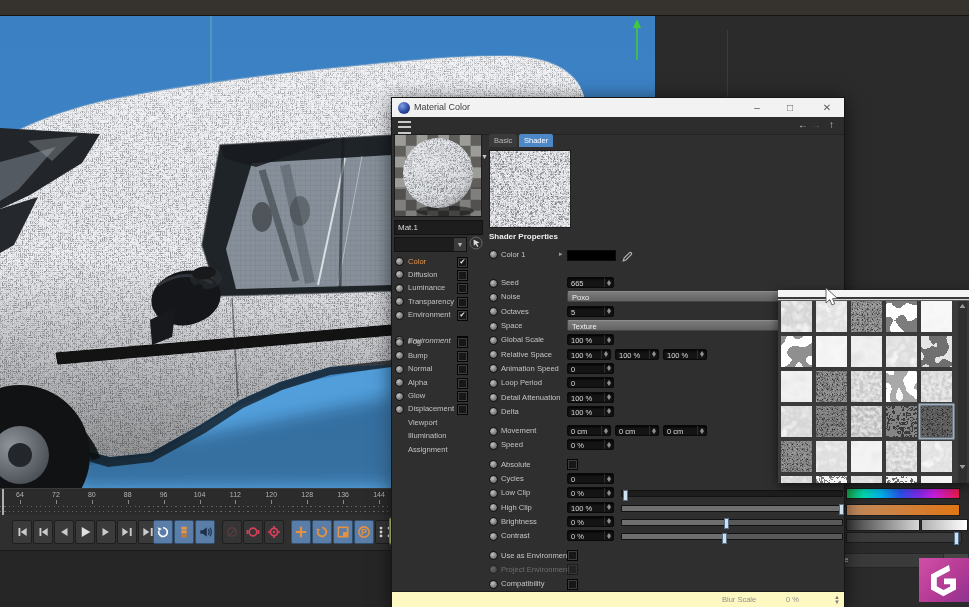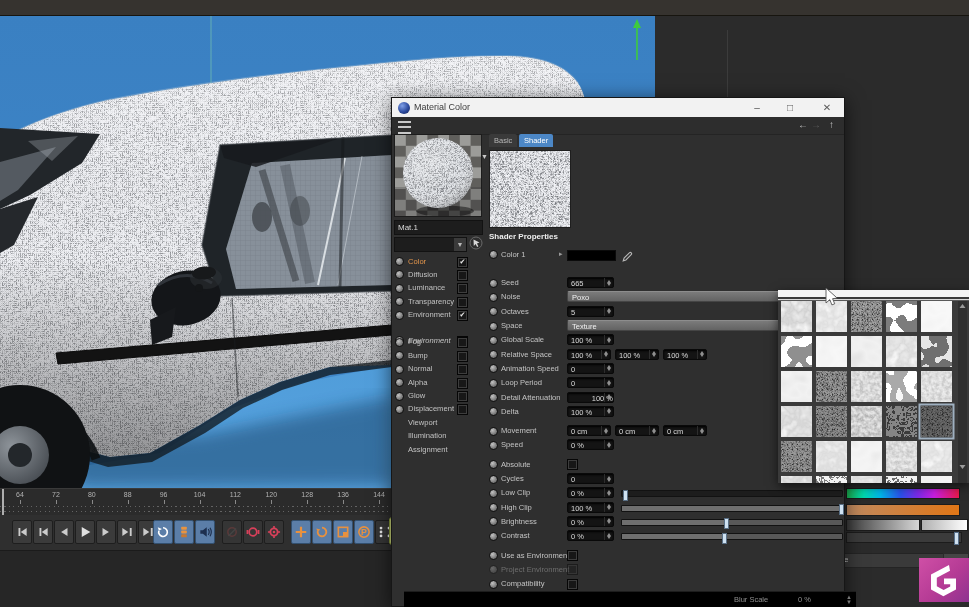--- a/index.html
+++ b/index.html
@@ -84,21 +84,21 @@
   .spin:after{bottom:1.5px;border-top:3px solid #8f8f8f;}
   .drop{position:absolute;left:78px;top:0.5px;right:2px;height:11px;border-radius:2px;
         background:linear-gradient(#7b7b7b,#636363);border:1px solid #454545;border-top-color:#8d8d8d;
         color:#f2f2f2;font-size:7.5px;line-height:11px;padding-left:4px;box-sizing:border-box;}
   .swatch{position:absolute;left:78px;top:2px;width:47px;height:8.5px;border:1px solid #0b0b0b;}
   .pmark{position:absolute;left:70px;top:2px;font-size:7px;color:#9a9a9a;}
   .track{position:absolute;left:132px;top:3.5px;width:222px;height:7px;border-radius:1px;background:#1d1d1d;border:1px solid #121212;box-sizing:border-box;}
   .fillL{position:absolute;left:0;top:0;height:100%;background:#6f6f6f;}
   .fillR{position:absolute;top:0;height:100%;right:0;background:#585858;}
   .handle{position:absolute;top:-1.5px;width:3px;height:9px;background:#cfe2f2;border:1px solid #5a7086;box-sizing:content-box;}
-  #efooter{left:12px;top:493px;width:452px;height:15px;background:#000000;border-top:1px solid #1d1d1d;}
+  #efooter{left:0;top:493px;width:452px;height:15px;background:#fef9c3;border-top:1px solid #1d1d1d;}
   #efooter span{font-size:7.5px;color:#8f8f8f;position:absolute;top:3px;}
   #efooter .sp2{right:4px;color:#777;font-size:6px;line-height:5px;}
   
   #npopup{left:778px;top:290px;width:191px;height:193px;z-index:30;background:#3a3a3a;box-shadow:0 3px 10px rgba(0,0,0,.6);}
   #cursor{left:824px;top:287px;width:16px;height:22px;z-index:40;}
   
   #brand{left:919px;top:558px;width:50px;height:44px;background:linear-gradient(135deg,#cf4fa6 0%,#b53b95 55%,#8e3390 100%);z-index:2;}
   .nosel{user-select:none;}
 </style>
 </head>
@@ -598,21 +598,21 @@
         <div class="prow abs" style="top: 114.4px;">
           <div class="sphdot abs" style="left: 0px;"></div>
           <div class="plabel">Animation Speed</div>
           <div class="field" style="left: 78px; width: 47px;">0<div class="spin"></div></div>
         </div>
         <div class="prow abs" style="top: 128.7px;">
           <div class="sphdot abs" style="left: 0px;"></div>
           <div class="plabel">Loop Period</div>
           <div class="field" style="left: 78px; width: 47px;">0<div class="spin"></div></div>
         </div>
-        <div class="prow abs" style="top: 143px; text-align: right;">
+        <div class="prow abs" style="top: 143px;">
           <div class="sphdot abs" style="left: 0px;"></div>
           <div class="plabel">Detail Attenuation</div>
           <div class="field" style="left: 78px; width: 47px;">100 %<div class="spin"></div></div>
         </div>
         <div class="prow abs" style="top: 157.3px;">
           <div class="sphdot abs" style="left: 0px;"></div>
           <div class="plabel">Delta</div>
           <div class="field" style="left: 78px; width: 47px;">100 %<div class="spin"></div></div>
         </div>
         <div class="prow abs" style="top: 176.6px;">

